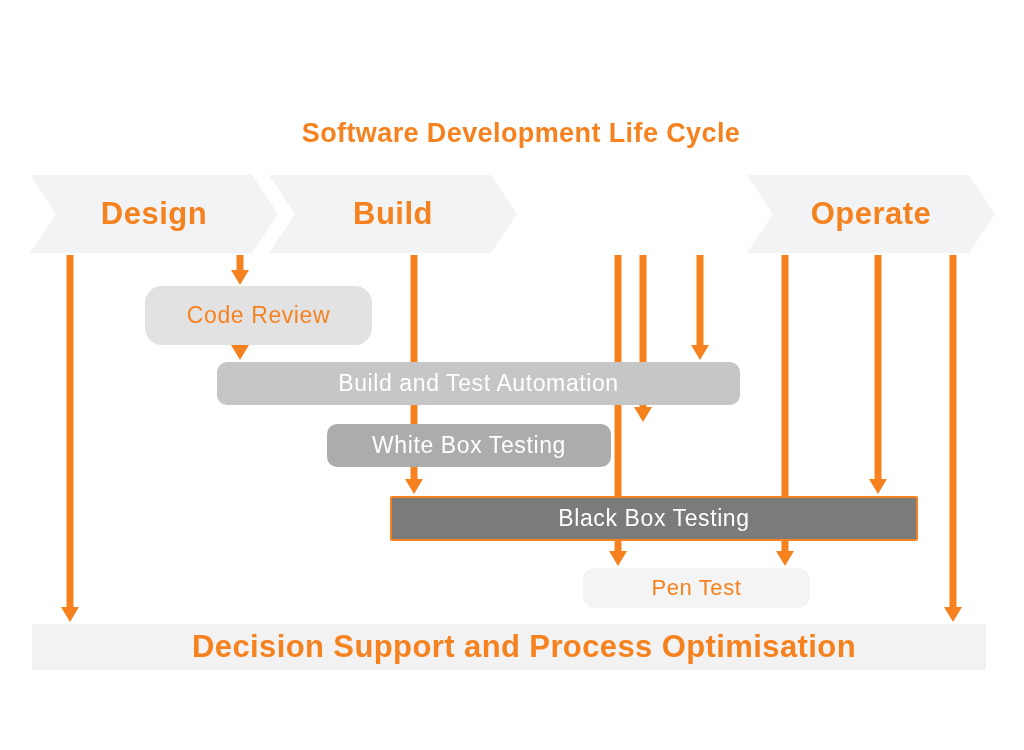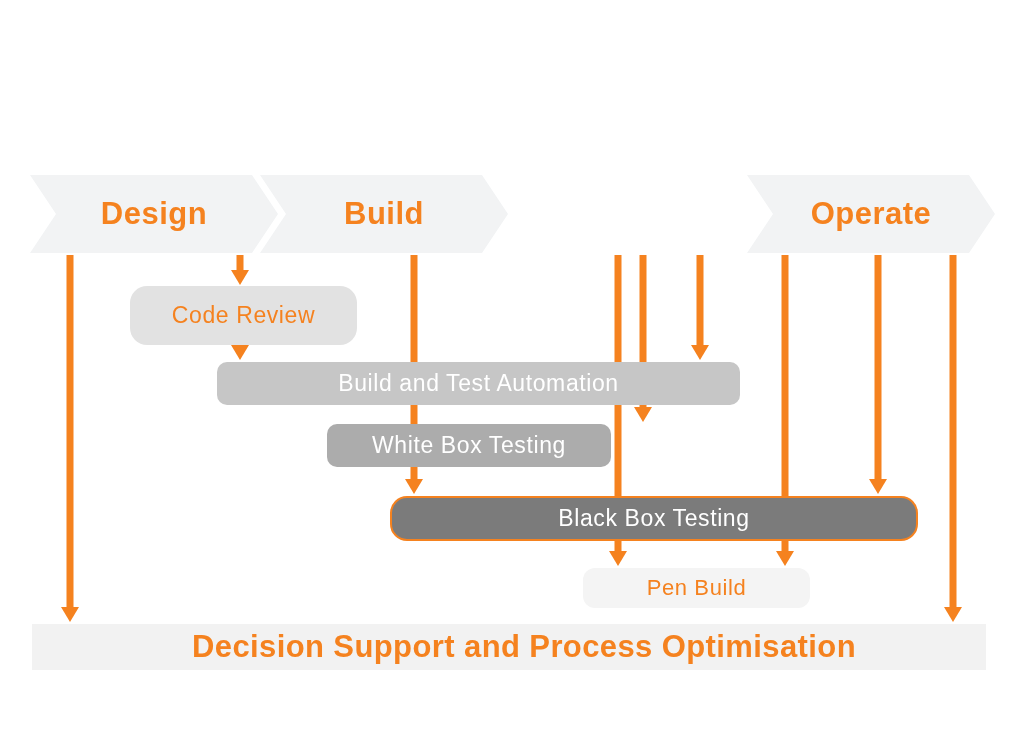--- a/index.html
+++ b/index.html
@@ -39,21 +39,21 @@
     height:78px;
     width:248px;
     background:var(--phase-fill);
     clip-path: polygon(0% 0%, calc(100% - 26px) 0%, 100% 50%, calc(100% - 26px) 100%, 0% 100%, 26px 50%);
     display:flex;
     align-items:center;
     justify-content:center;
     z-index:2;
   }
   .chev-0{left:30px;}
-  .chev-1{left:260px;}
+  .chev-1{left:269px;}
   .chev-2{left:508px;}
   .chev-3{left:747px;}
   .chev-label{
     color:var(--accent);
     font-size:31px;
     font-weight:600;
     letter-spacing:0.5px;
   }
   
   #arrows-layer{position:absolute;inset:0;z-index:1;}
@@ -77,41 +77,41 @@
     display:flex;
     align-items:center;
     justify-content:center;
     border-radius:10px;
     z-index:2;
     letter-spacing:0.6px;
     font-size:23px;
     font-weight:400;
   }
   .box-code-review{
-    left:130px; top:286px; width:227px; height:59px;
+    left:145px; top:286px; width:227px; height:59px;
     background:var(--code-review-fill);
     color:var(--accent);
     border-radius:17px;
   }
   .box-build-test{
     left:217px; top:362px; width:523px; height:43px;
     background:var(--build-test-fill);
     color:#ffffff;
   }
   .box-white-box{
     left:327px; top:424px; width:284px; height:43px;
     background:var(--white-box-fill);
     color:#ffffff;
   }
   .box-black-box{
     left:390px; top:496px; width:528px; height:45px;
     background:var(--black-box-fill);
     color:#ffffff;
     border:2.5px solid var(--accent);
-    border-radius:17px;
+    border-radius:2px;
     box-sizing:border-box;
   }
   .box-pen-test{
     left:583px; top:568px; width:227px; height:40px;
     background:var(--pen-test-fill);
     color:var(--accent);
     font-size:22px;
     border-radius:12px;
   }
   
@@ -131,20 +131,21 @@
     font-size:31px;
     font-weight:700;
     letter-spacing:0.4px;
   }
 </style>
 </head>
 <body>
 
 <div id="canvas">
 
+  <div class="title">Software Development Life Cycle</div>
 
   <div class="chevron chev-0">
     <span class="chev-label">Design</span>
   </div>
   <div class="chevron chev-1">
     <span class="chev-label">Build</span>
   </div>
   <div class="chevron chev-3">
     <span class="chev-label">Operate</span>
   </div>
@@ -178,20 +179,20 @@
   <div class="pbox box-build-test">
     <span>Build and Test Automation</span>
   </div>
   <div class="pbox box-white-box">
     <span>White Box Testing</span>
   </div>
   <div class="pbox box-black-box">
     <span>Black Box Testing</span>
   </div>
   <div class="pbox box-pen-test">
-    <span>Pen Build</span>
+    <span>Pen Test</span>
   </div>
 
   <div class="footer-bar">
     <span class="footer-label">Decision Support and Process Optimisation</span>
   </div>
 
 </div>
 
 </body></html>

